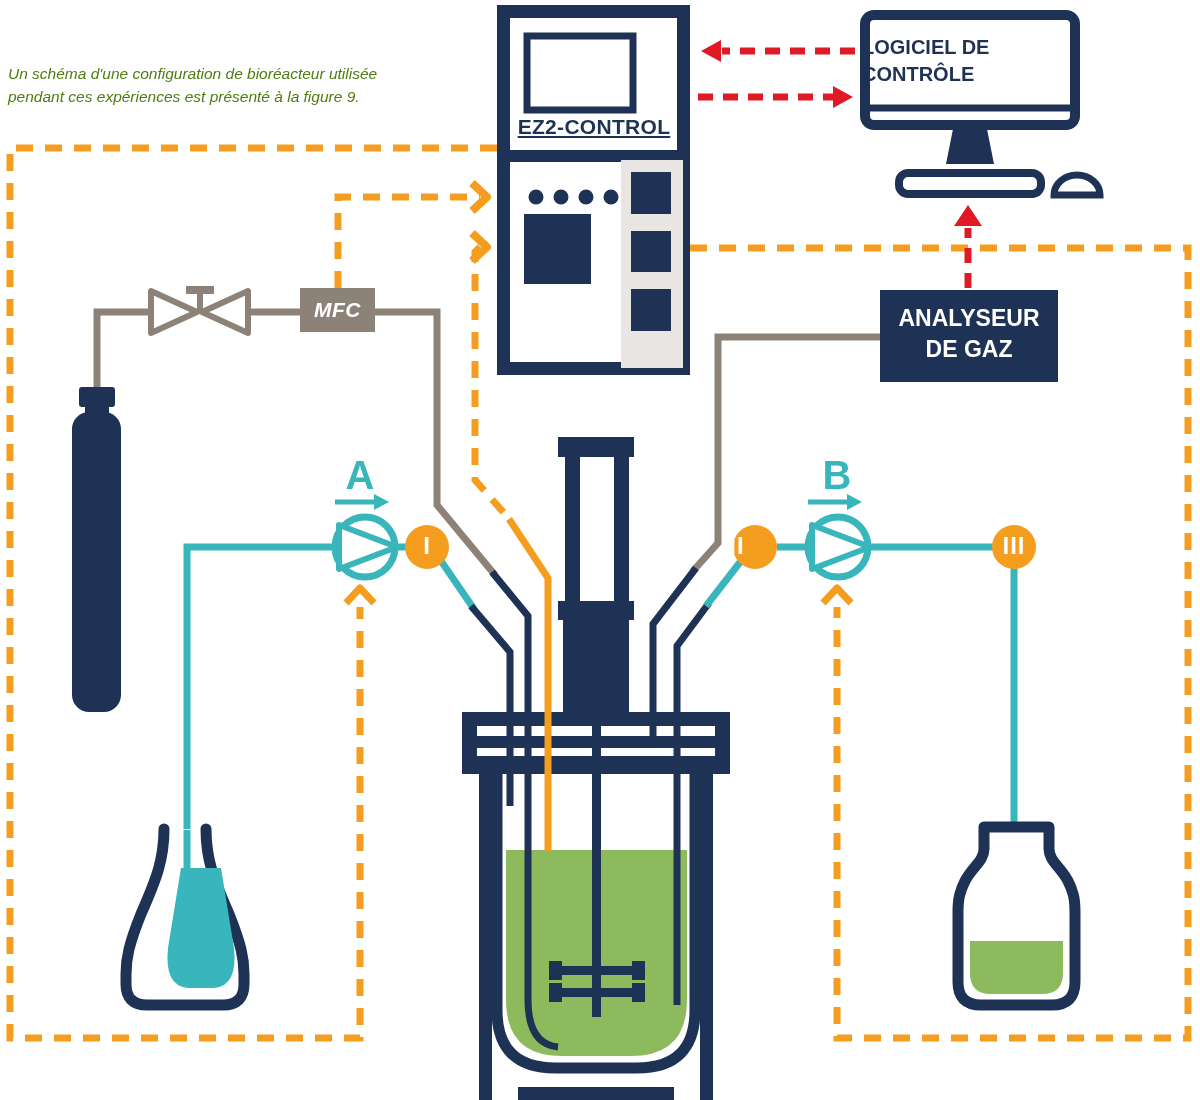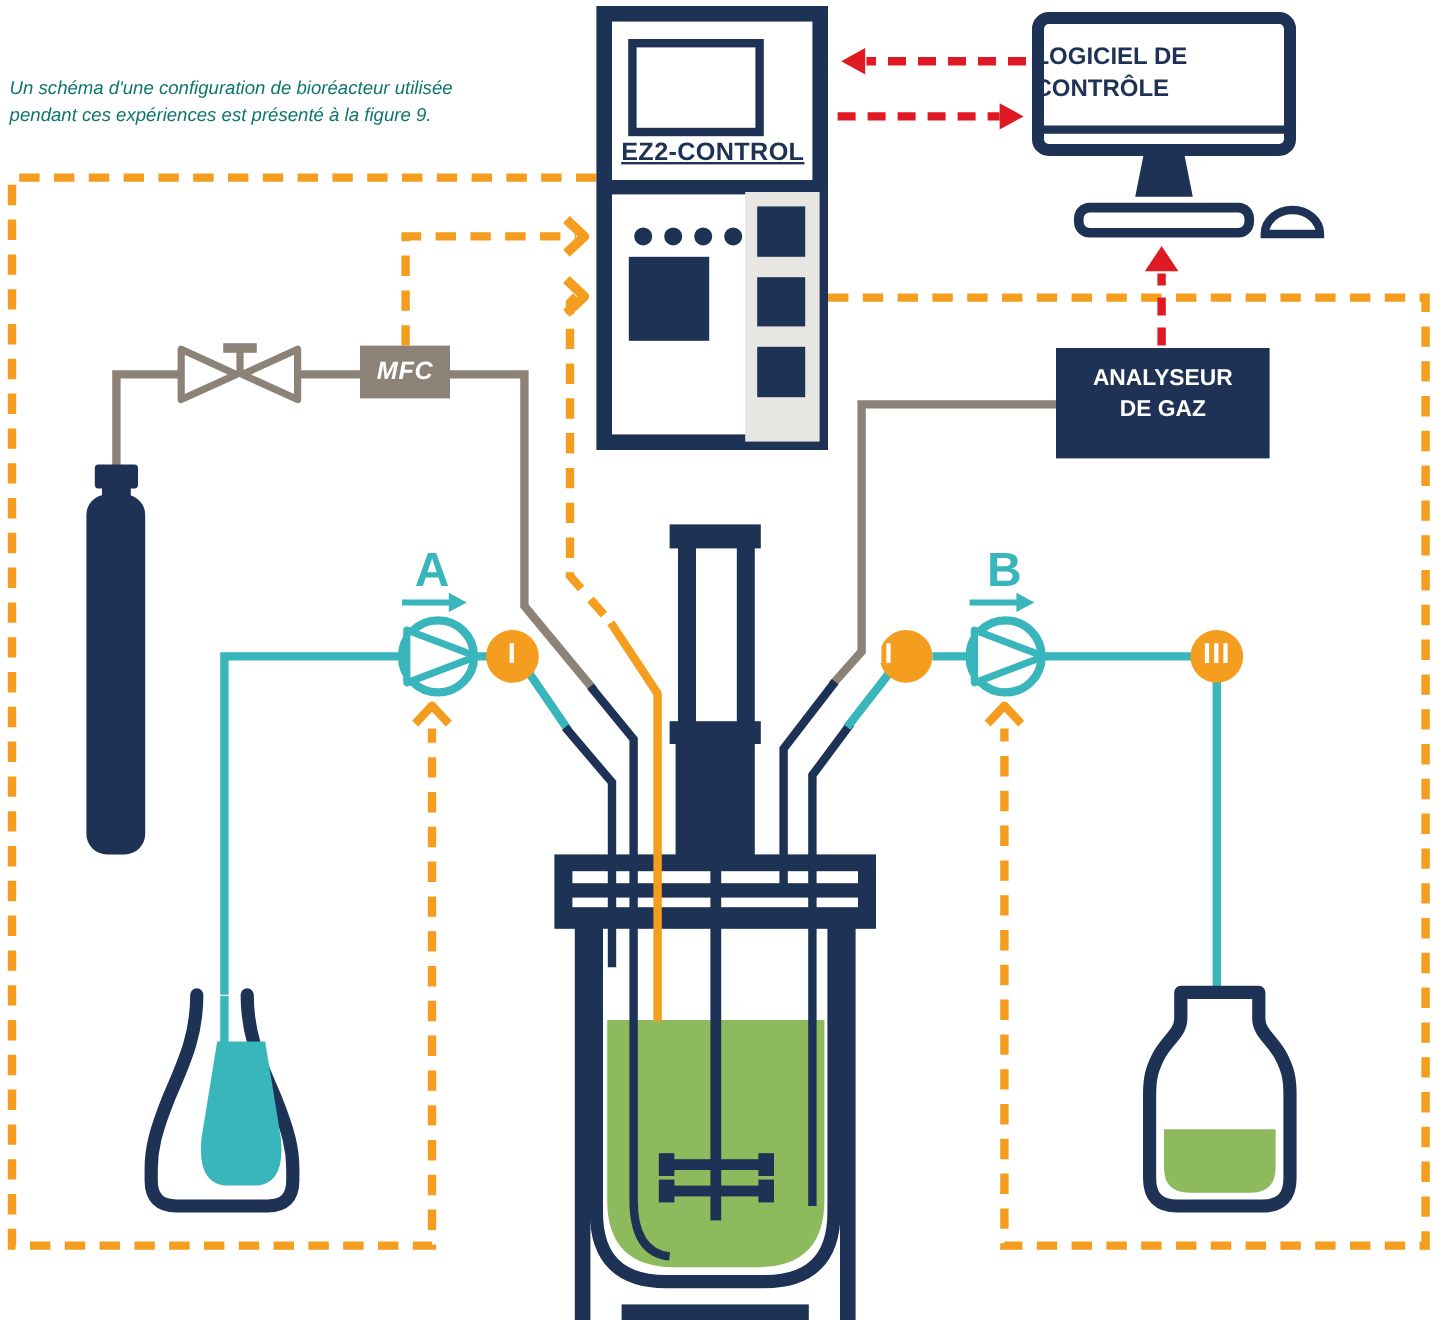--- a/index.html
+++ b/index.html
@@ -1,24 +1,24 @@
 <!DOCTYPE html>
 <html><head>
 <meta charset="utf-8">
 <style>
   html,body{margin:0;padding:0;background:#ffffff;}
   #stage{position:relative;width:1200px;height:1100px;background:#ffffff;overflow:hidden;
          font-family:"Liberation Sans", sans-serif;}
   #diagram-svg{position:absolute;left:0;top:0;}
   .lbl{position:absolute;font-family:"Liberation Sans", sans-serif;font-weight:bold;}
   #caption{position:absolute;left:8px;top:62px;width:430px;font-style:italic;font-weight:normal;
-           font-size:15.5px;line-height:1.5;color:#0f766e;}
+           font-size:15.5px;line-height:1.5;color:#4d7c0f;}
   #ez2-label{left:497px;top:115px;width:194px;text-align:center;font-size:21px;color:#1e3255;letter-spacing:.3px;text-decoration:underline;}
   #computer-label{left:862px;top:34px;width:216px;font-size:20px;line-height:1.35;color:#1e3255;}
-  #analyzer-label{left:880px;top:303px;width:178px;text-align:center;font-size:19px;line-height:1.35;color:#ffffff;}
+  #analyzer-label{left:880px;top:303px;width:178px;text-align:center;font-size:23px;line-height:1.35;color:#ffffff;}
   #mfc-label{left:300px;top:288px;width:75px;height:44px;display:flex;align-items:center;justify-content:center;
              font-size:21px;color:#ffffff;letter-spacing:.5px;font-style:italic;}
   #pump-a-label{left:320px;top:453px;width:80px;text-align:center;font-size:40px;color:#38b6bc;}
   #pump-b-label{left:797px;top:453px;width:80px;text-align:center;font-size:40px;color:#38b6bc;}
   .port-num{color:#ffffff;font-size:24px;transform:translate(-50%,-54%);letter-spacing:1px;}
   #port1{left:427px;top:547px;} #port2{left:737px;top:547px;} #port3{left:1014px;top:547px;}
 </style>
 </head>
 <body>
 

